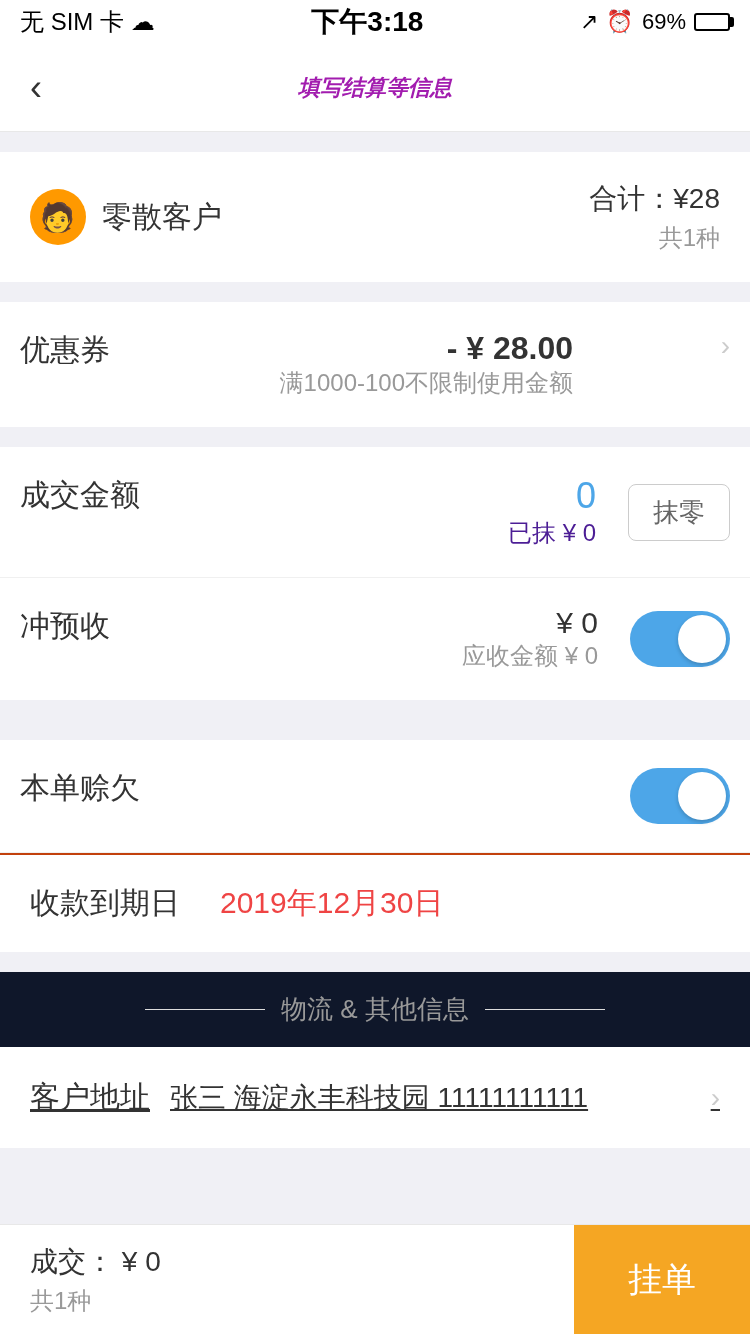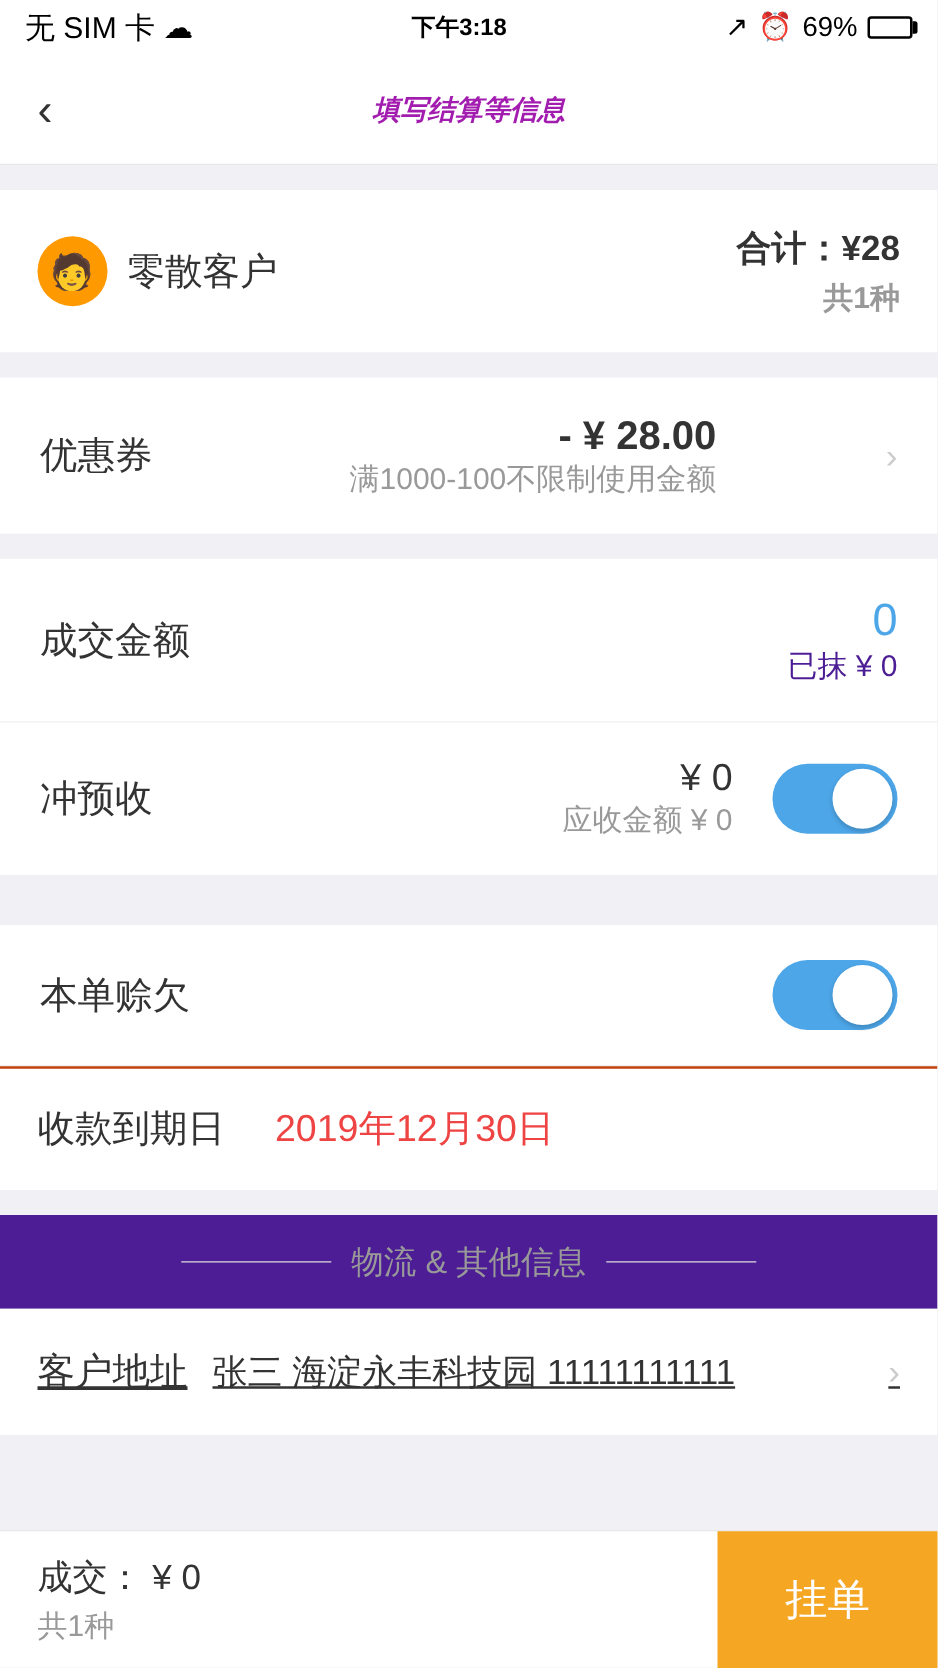--- a/index.html
+++ b/index.html
@@ -20,21 +20,21 @@
       height: 44px;
       background: #fff;
       display: flex;
       align-items: center;
       justify-content: space-between;
       padding: 0 20px;
       font-size: 24px;
       color: #000;
     }
     .status-left { display: flex; align-items: center; gap: 10px; }
-    .status-center { font-size: 19px; font-weight: 600; }
+    .status-center { font-size: 28px; font-weight: 600; }
     .status-right { display: flex; align-items: center; gap: 8px; font-size: 22px; }
     .battery {
       width: 36px; height: 18px; border: 2px solid #000; border-radius: 3px;
       position: relative; display: inline-block;
     }
     .battery::after {
       content: ''; position: absolute; right: -6px; top: 50%; transform: translateY(-50%);
       width: 4px; height: 10px; background: #000; border-radius: 0 2px 2px 0;
     }
     .battery-fill {
@@ -93,21 +93,20 @@
       border-radius: 50%;
       display: flex; align-items: center; justify-content: center;
       font-size: 28px; color: #fff;
     }
     .customer-name {
       font-size: 30px;
       color: #333;
     }
     .customer-right {
       text-align: right;
-      font-weight: bold;
     }
     .customer-total {
       font-size: 28px;
       color: #333;
     }
     .customer-count {
       font-size: 24px;
       color: #999;
       margin-top: 4px;
     }
@@ -117,23 +116,23 @@
       height: 20px;
       background: #f0f0f5;
     }
 
     
     .white-section {
       background: #fff;
     }
     .row-item {
       display: flex;
-      align-items: center;
+      align-items: flex-start;
       justify-content: space-between;
-      padding: 28px 32px;
+      padding: 28px 20px;
       border-bottom: 1px solid #f0f0f0;
     }
     .row-item:last-child {
       border-bottom: none;
     }
     .row-label {
       font-size: 30px;
       color: #333;
       min-width: 120px;
     }
@@ -232,21 +231,21 @@
       padding: 28px 30px;
       gap: 20px;
       border-top: 2px solid #c2410c;
     }
 
     
     .logistics-section {
       margin-top: 20px;
     }
     .logistics-header {
-      background: #4c1d95;
+      background: #0f172a;
       text-align: center;
       padding: 20px;
       font-size: 26px;
       color: #999;
       display: flex;
       align-items: center;
       justify-content: center;
       gap: 16px;
     }
     .logistics-header::before,
@@ -385,20 +384,21 @@
 
   <div class="white-section">
 
     <div class="row-item">
       <span class="row-label">成交金额</span>
       <div class="row-right">
         <div class="amount-group">
           <span class="amount-input">0</span>
           <div class="amount-sub">已抹  ¥ 0</div>
         </div>
+        <button class="round-btn">抹零</button>
       </div>
     </div>
 
     <div class="row-item">
       <span class="row-label">冲预收</span>
       <div class="row-right">
         <div class="receivable-right">
           <div class="receivable-val">¥ 0</div>
           <div class="receivable-sub">应收金额 ¥ 0</div>
         </div>

